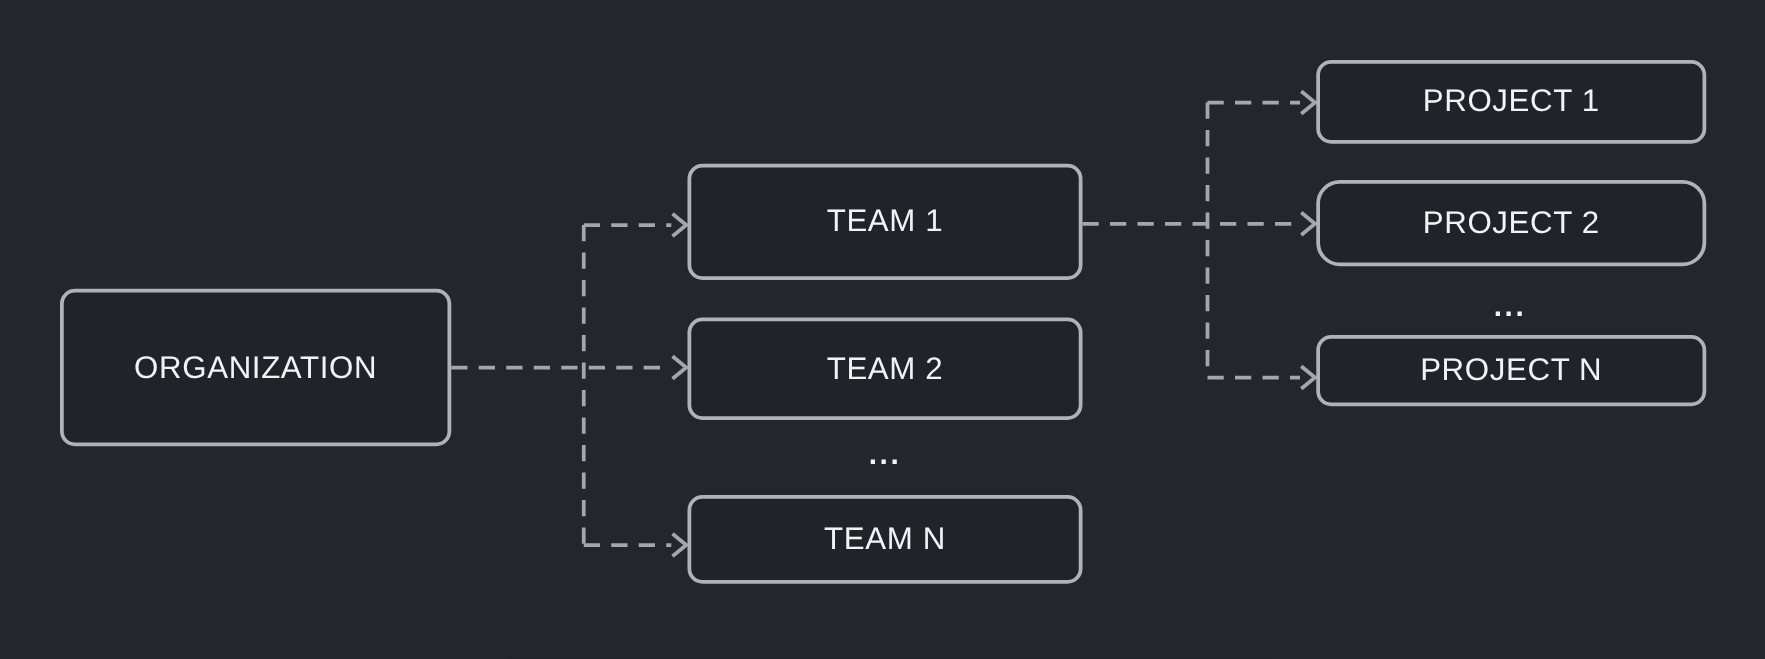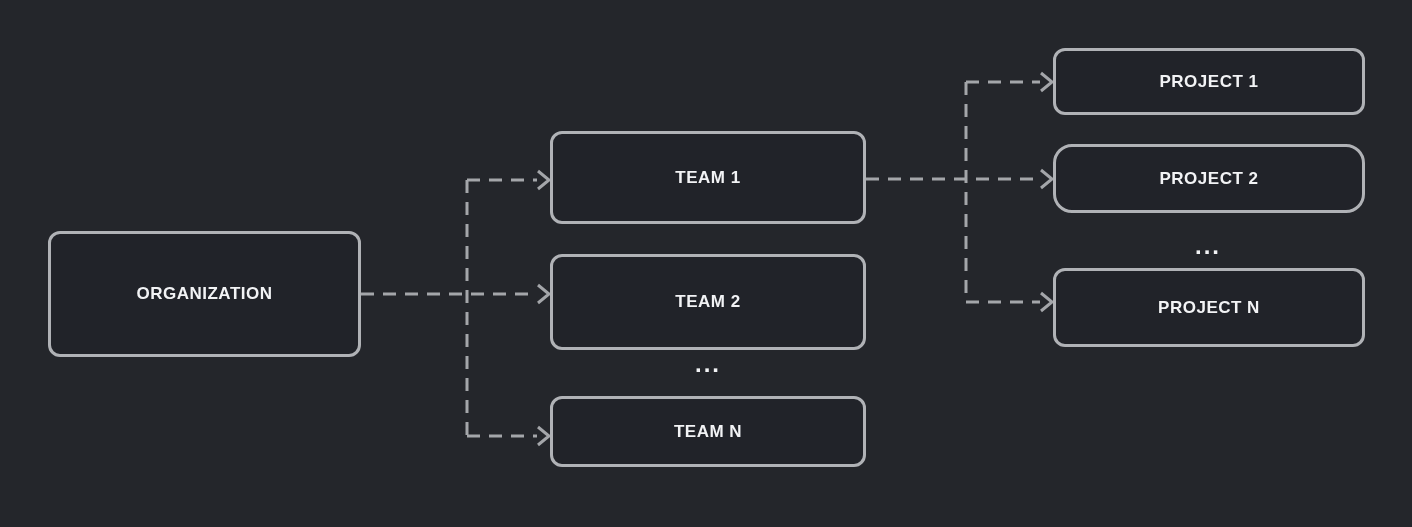--- a/index.html
+++ b/index.html
@@ -39,22 +39,22 @@
     box-sizing: border-box;
     background: var(--node-fill, #212329);
     border: 3px solid var(--node-border, #b0b2b6);
     border-radius: 12px;
     display: flex;
     align-items: center;
     justify-content: center;
   }
   .node .label {
     color: var(--text, #f2f3f5);
-    font-weight: bold;
-    font-size: 17px;
+    font-weight: normal;
+    font-size: 25px;
     letter-spacing: 0.5px;
     white-space: nowrap;
   }
   .ellipsis {
     position: absolute;
     transform: translate(-50%, -50%);
     color: var(--text, #f2f3f5);
     font-weight: bold;
     font-size: 24px;
     letter-spacing: 2px;
@@ -88,37 +88,37 @@
   </svg>
 
   <div class="node" style="left:48px; top:231px; width:313px; height:126px;">
     <span class="label">ORGANIZATION</span>
   </div>
 
   <div class="node" style="left:550px; top:131px; width:316px; height:93px;">
     <span class="label">TEAM 1</span>
   </div>
 
-  <div class="node" style="left:550px; top:254px; width:316px; height:96px;">
+  <div class="node" style="left:550px; top:254px; width:316px; height:82px;">
     <span class="label">TEAM 2</span>
   </div>
 
   <div class="ellipsis" style="left:708px; top:364px;">...</div>
 
   <div class="node" style="left:550px; top:396px; width:316px; height:71px;">
     <span class="label">TEAM N</span>
   </div>
 
   <div class="node" style="left:1053px; top:48px; width:312px; height:67px;">
     <span class="label">PROJECT 1</span>
   </div>
 
   <div class="node" style="left:1053px; top:144px; width:312px; height:69px;border-radius:19px;">
     <span class="label">PROJECT 2</span>
   </div>
 
   <div class="ellipsis" style="left:1208px; top:246px;">...</div>
 
-  <div class="node" style="left:1053px; top:268px; width:312px; height:79px;">
+  <div class="node" style="left:1053px; top:268px; width:312px; height:57px;">
     <span class="label">PROJECT N</span>
   </div>
 
 </div>
 
 </body></html>

